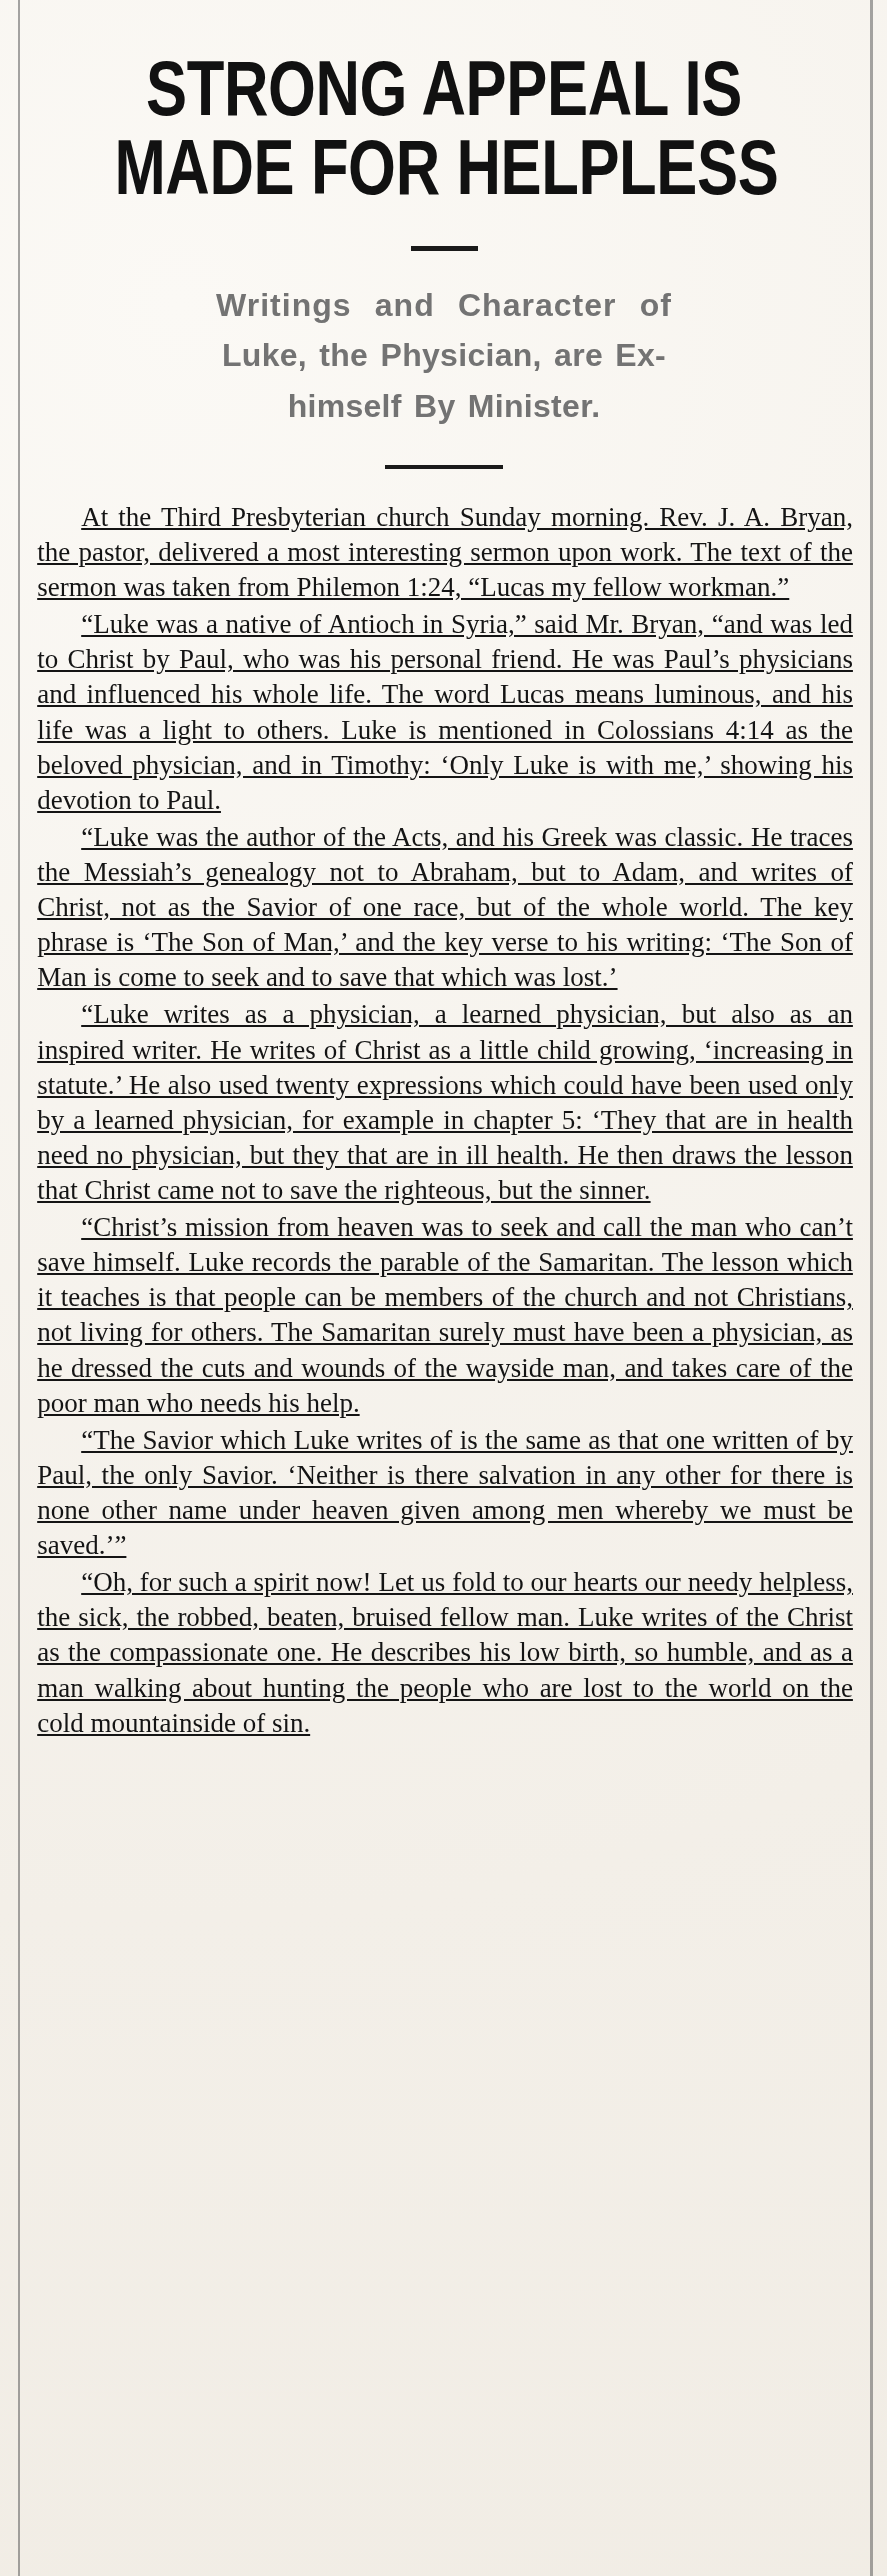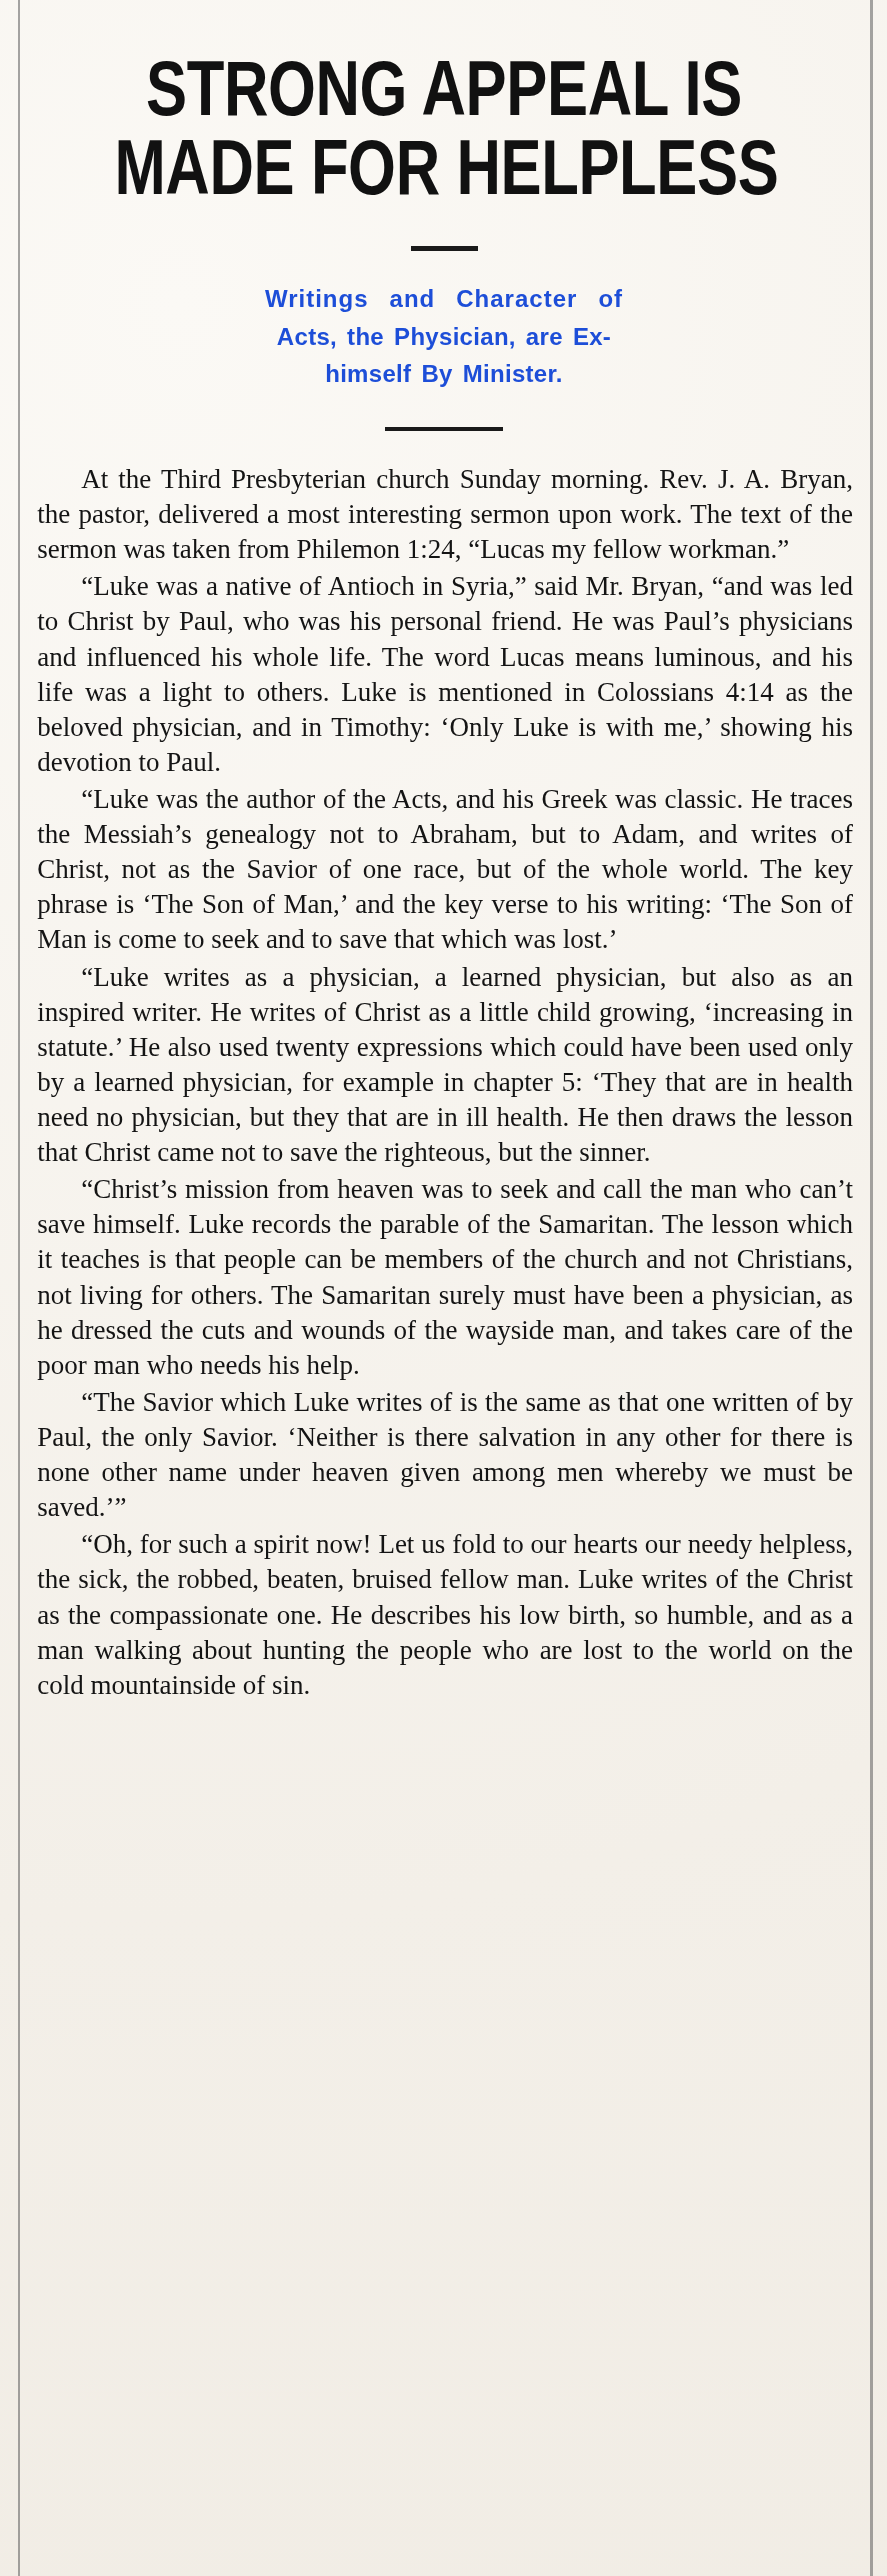--- a/index.html
+++ b/index.html
@@ -70,23 +70,23 @@
     height: 4.6px;
     background: #1a1a1a;
   }
 
   
   .subhead {
     margin-top: 29px;
     text-align: center;
     font-family: "Liberation Sans", sans-serif;
     font-weight: 700;
-    font-size: 24px;
+    font-size: 32px;
     line-height: 1.58;
-    color: #1d4ed8;
+    color: #737373;
     letter-spacing: 0.3px;
     padding: 0 20.6px;
   }
   .subhead .sline {
     display: block;
   }
   .subhead .l1 { letter-spacing: 1px; word-spacing: 13.4px; }
   .subhead .l2 { word-spacing: 3.1px; }
   .subhead .l3 { word-spacing: 3.1px; }
 
@@ -106,20 +106,21 @@
     color: #141414;
     text-align: justify;
     text-justify: inter-word;
     -webkit-hyphens: none;
     hyphens: none;
     padding: 0 3.1px 0 5.2px;
   }
   .body-text p {
     margin: 12px 0 0 0;
     text-indent: 44px;
+    text-decoration: underline;
   }
   .body-text p + p {
     margin-top: 2.1px;
   }
 </style>
 </head>
 <body>
 
 <div class="page">
   <div class="paper"></div>
@@ -130,21 +131,21 @@
 
     <div class="headline">
       <span class="line">STRONG APPEAL IS</span>
       <span class="line">MADE FOR HELPLESS</span>
     </div>
 
     <div class="divider"></div>
 
     <div class="subhead">
       <span class="sline l1">Writings and Character of</span>
-      <span class="sline l2">Acts, the Physician, are Ex-</span>
+      <span class="sline l2">Luke, the Physician, are Ex-</span>
       <span class="sline l3">himself By Minister.</span>
     </div>
 
     <div class="divider2"></div>
 
     <div class="body-text">
       <p>At the Third Presbyterian church Sunday morning. Rev. J. A. Bryan, the pastor, delivered a most interesting sermon upon work. The text of the sermon was taken from Philemon 1:24, “Lucas my fellow workman.”</p>
       <p>“Luke was a native of Antioch in Syria,” said Mr. Bryan, “and was led to Christ by Paul, who was his personal friend. He was Paul’s physicians and influenced his whole life. The word Lucas means luminous, and his life was a light to others. Luke is mentioned in Colossians 4:14 as the beloved physician, and in Timothy: ‘Only Luke is with me,’ showing his devotion to Paul.</p>
       <p>“Luke was the author of the Acts, and his Greek was classic. He traces the Messiah’s genealogy not to Abraham, but to Adam, and writes of Christ, not as the Savior of one race, but of the whole world. The key phrase is ‘The Son of Man,’ and the key verse to his writing: ‘The Son of Man is come to seek and to save that which was lost.’</p>
       <p>“Luke writes as a physician, a learned physician, but also as an inspired writer. He writes of Christ as a little child growing, ‘increasing in statute.’ He also used twenty expressions which could have been used only by a learned physician, for example in chapter 5: ‘They that are in health need no physician, but they that are in ill health. He then draws the lesson that Christ came not to save the righteous, but the sinner.</p>

